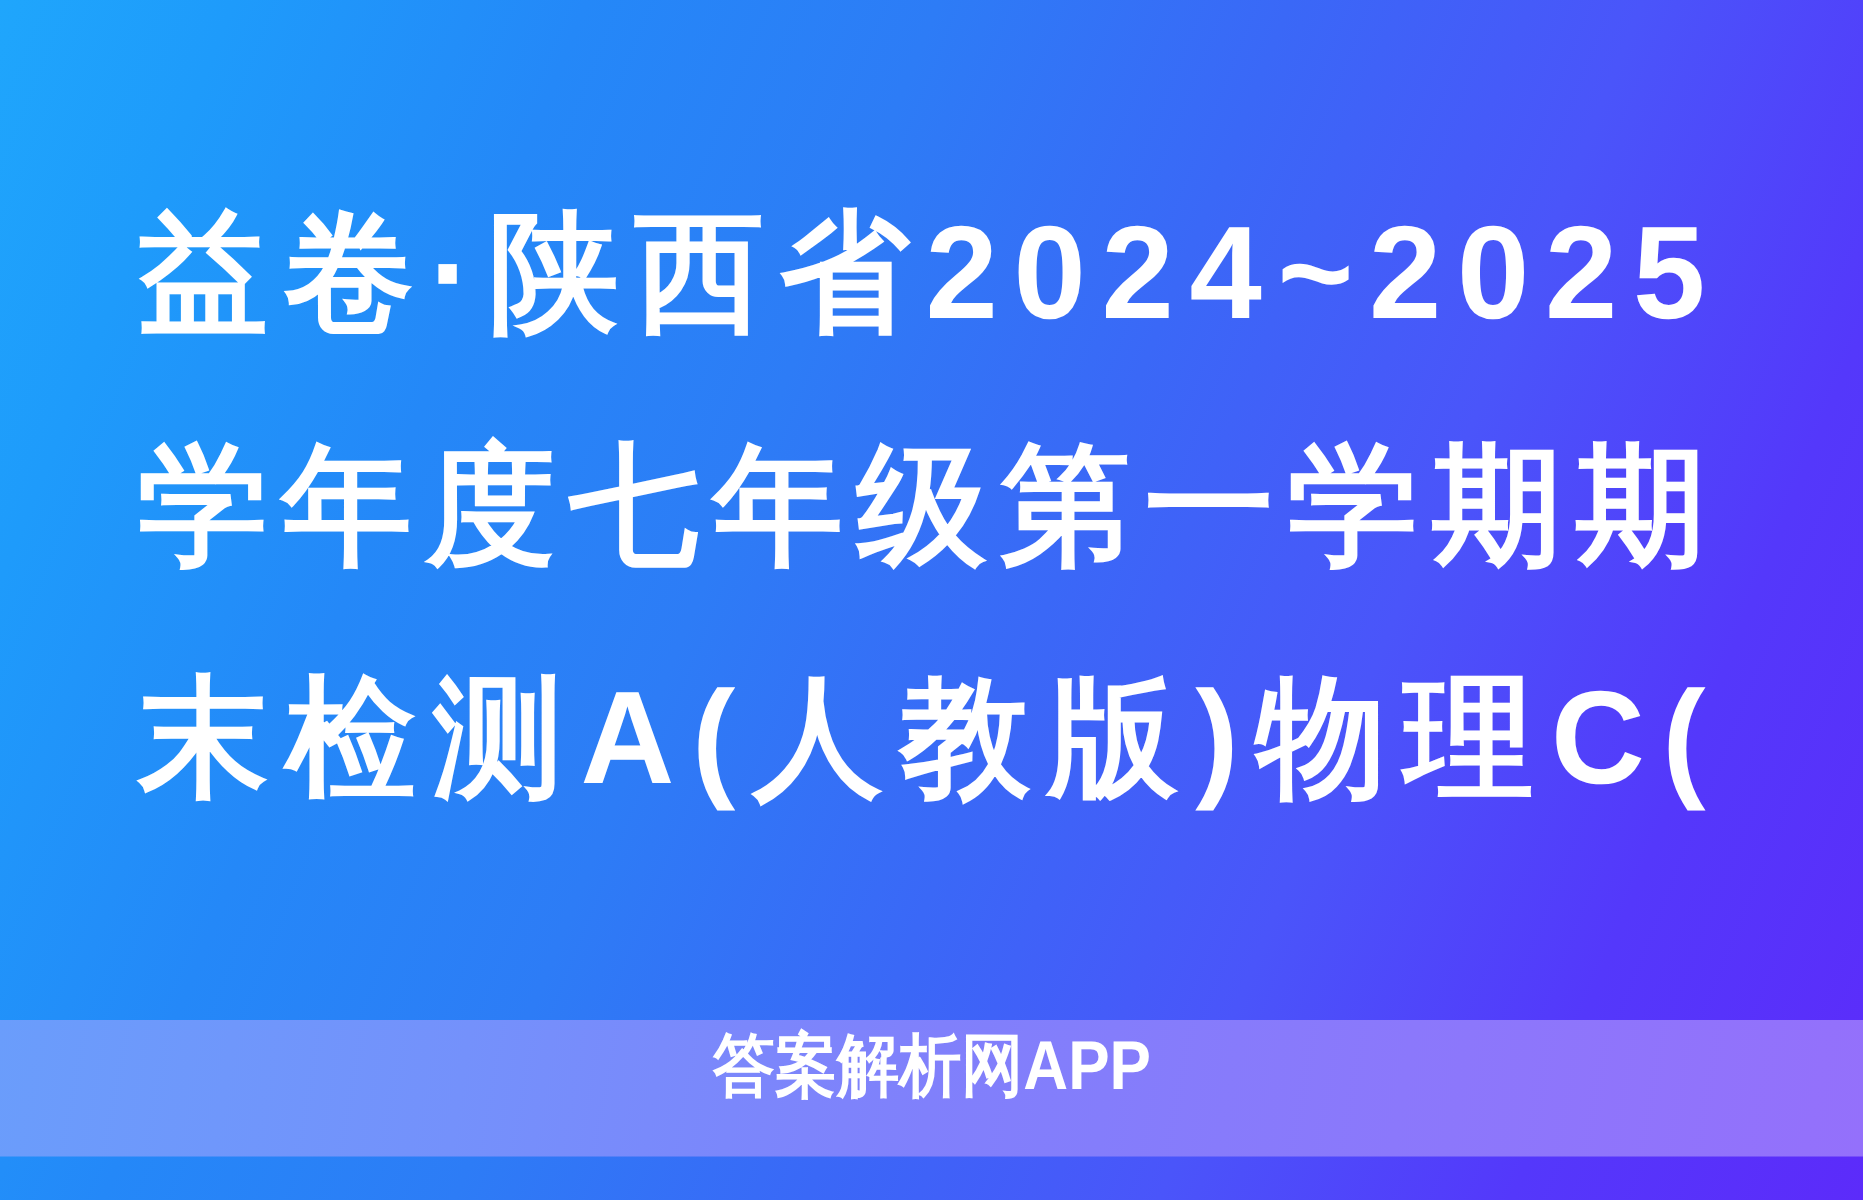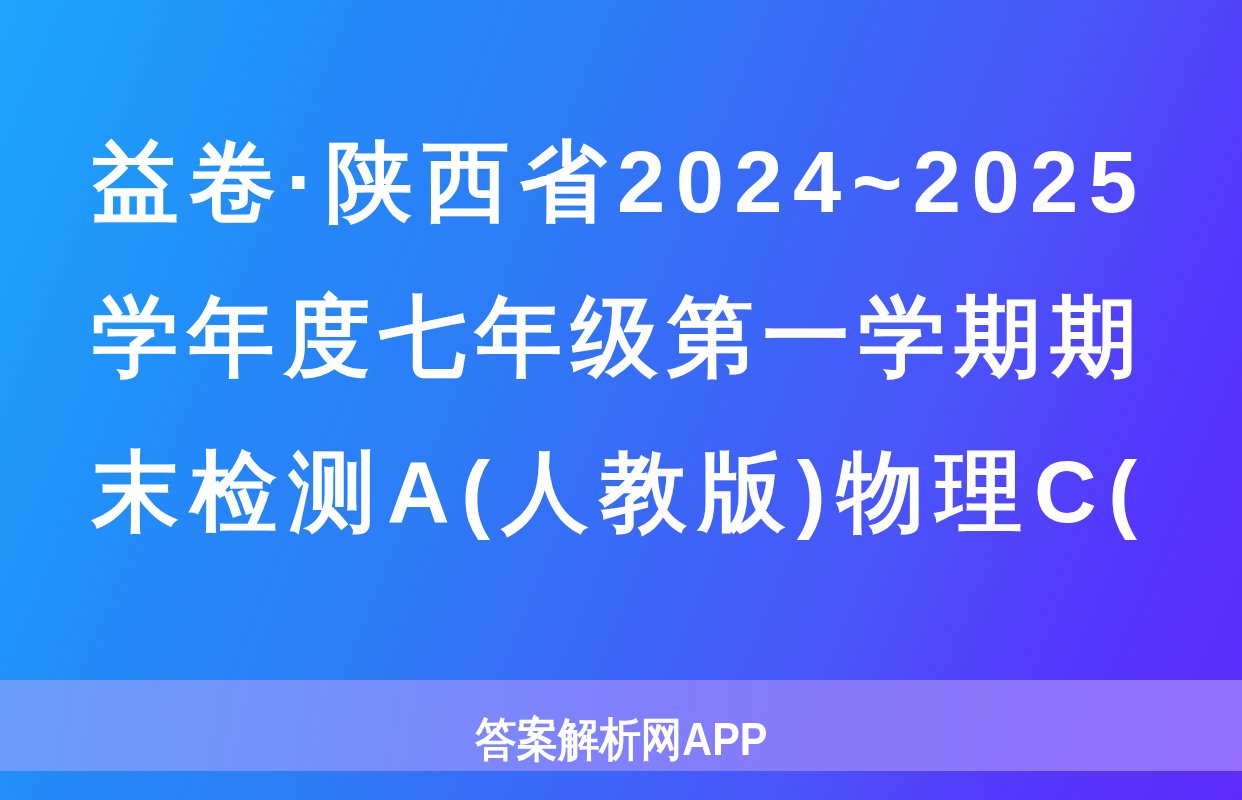--- a/index.html
+++ b/index.html
@@ -70,21 +70,21 @@
     top: 680px;
     height: 91px;
     z-index: 3;
     background: linear-gradient(100deg,
         #6A9DFB 0%,
         #7491FB 25%,
         #8080FB 50%,
         #8B78FB 75%,
         #9470FB 100%);
     display: flex;
-    align-items: flex-end;
+    align-items: flex-start;
     justify-content: center;
   }
 
   .footer-text {
     color: #ffffff;
     font-size: 46px;
     font-weight: 700;
     letter-spacing: 0px;
     transform: scaleX(0.9);
     white-space: nowrap;

